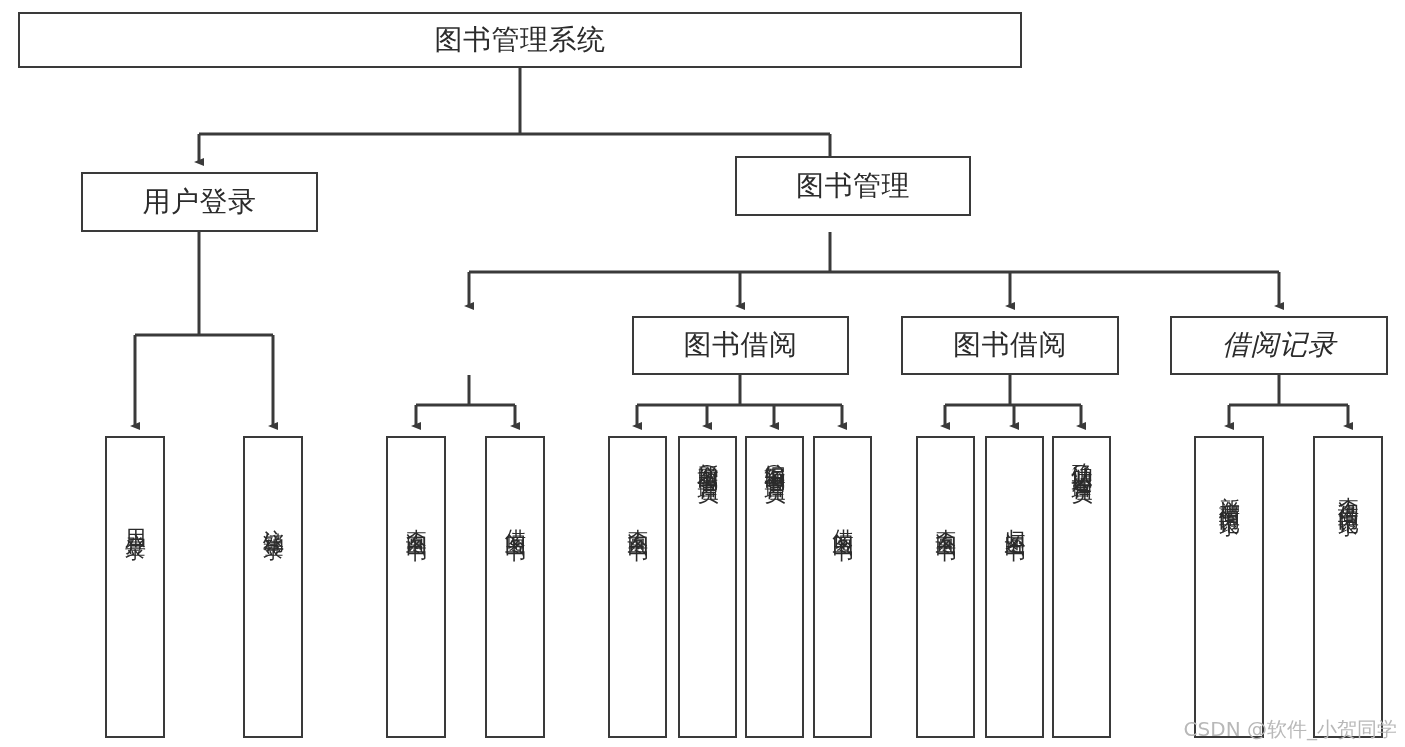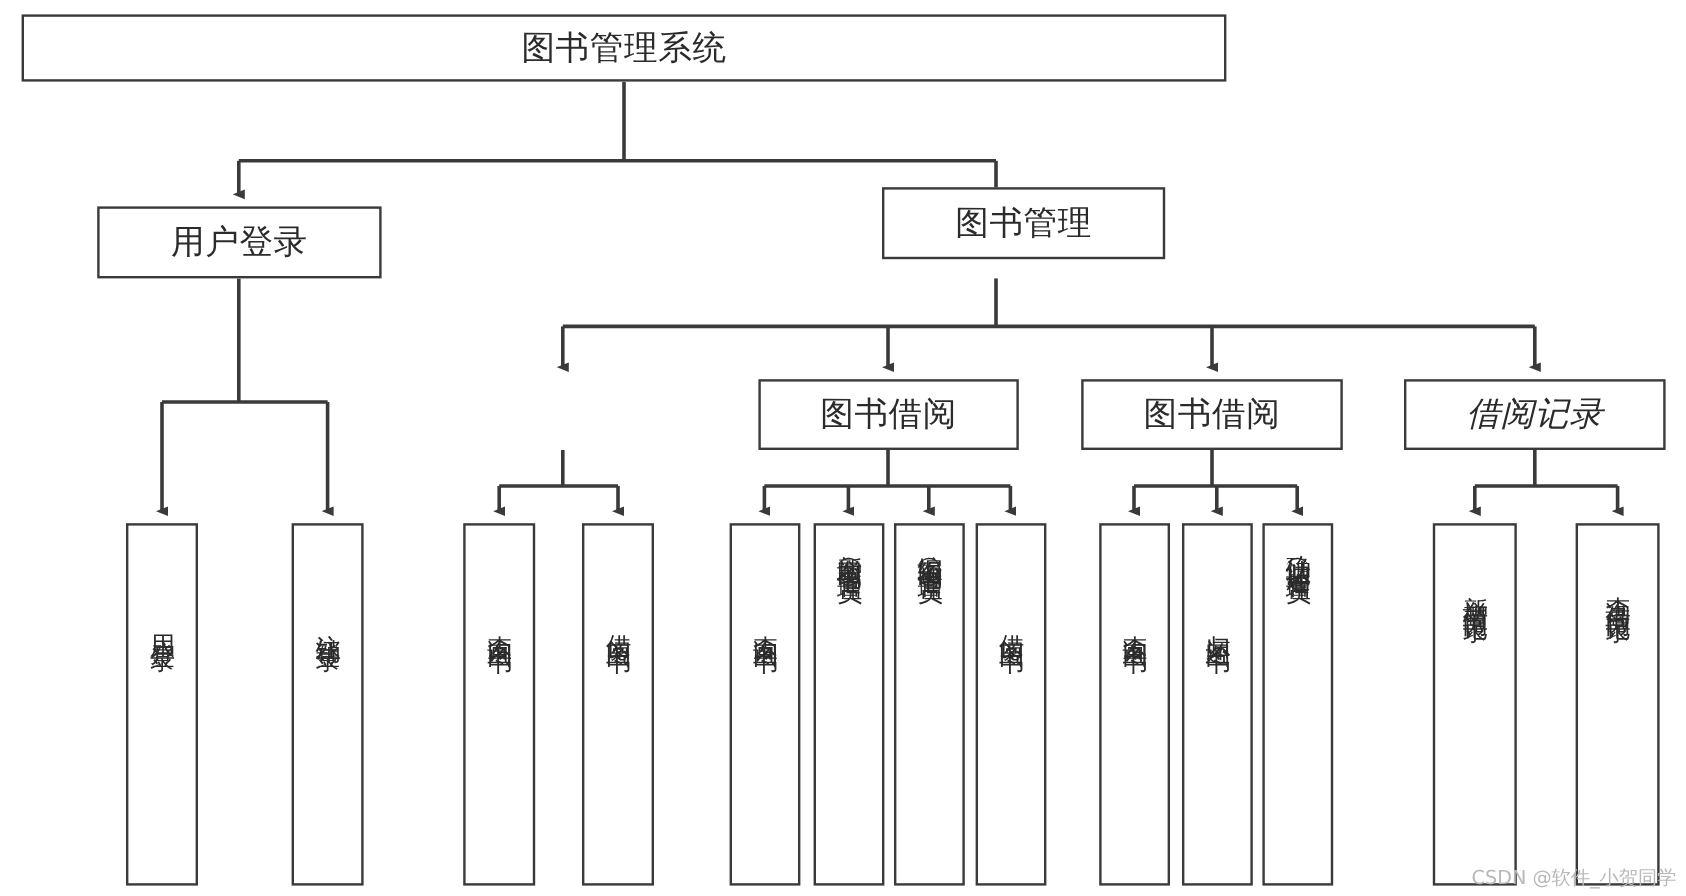--- a/index.html
+++ b/index.html
@@ -57,21 +57,21 @@
     line-height: 1;
     white-space: nowrap;
   }
   .node.vert.tall-text .node-label {
     letter-spacing: 3px;
   }
   .watermark {
     position: absolute;
     right: 8px;
     bottom: 4px;
-    font-size: 16px;
+    font-size: 20px;
     color: #b8b8b8;
     z-index: 5;
     white-space: nowrap;
     font-family: "DejaVu Sans", "Liberation Sans", sans-serif;
     margin-top: 42px;
   }
 </style>
 </head>
 <body>
 

